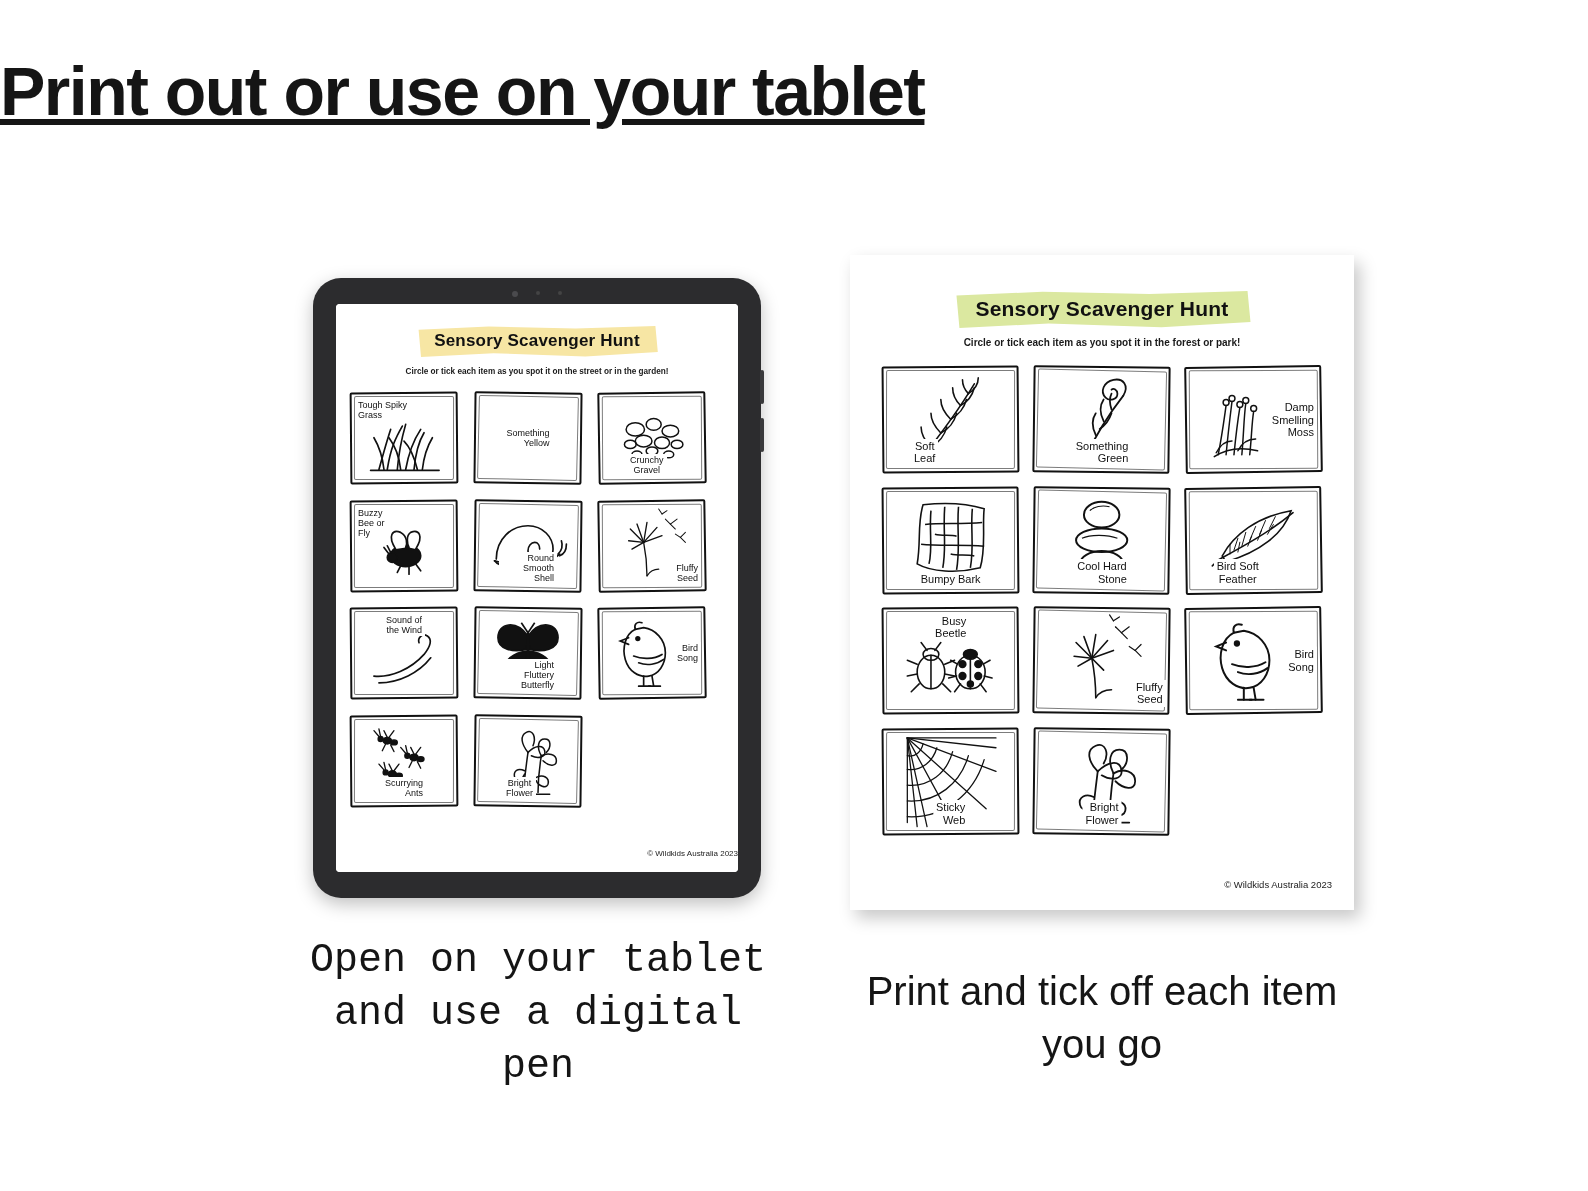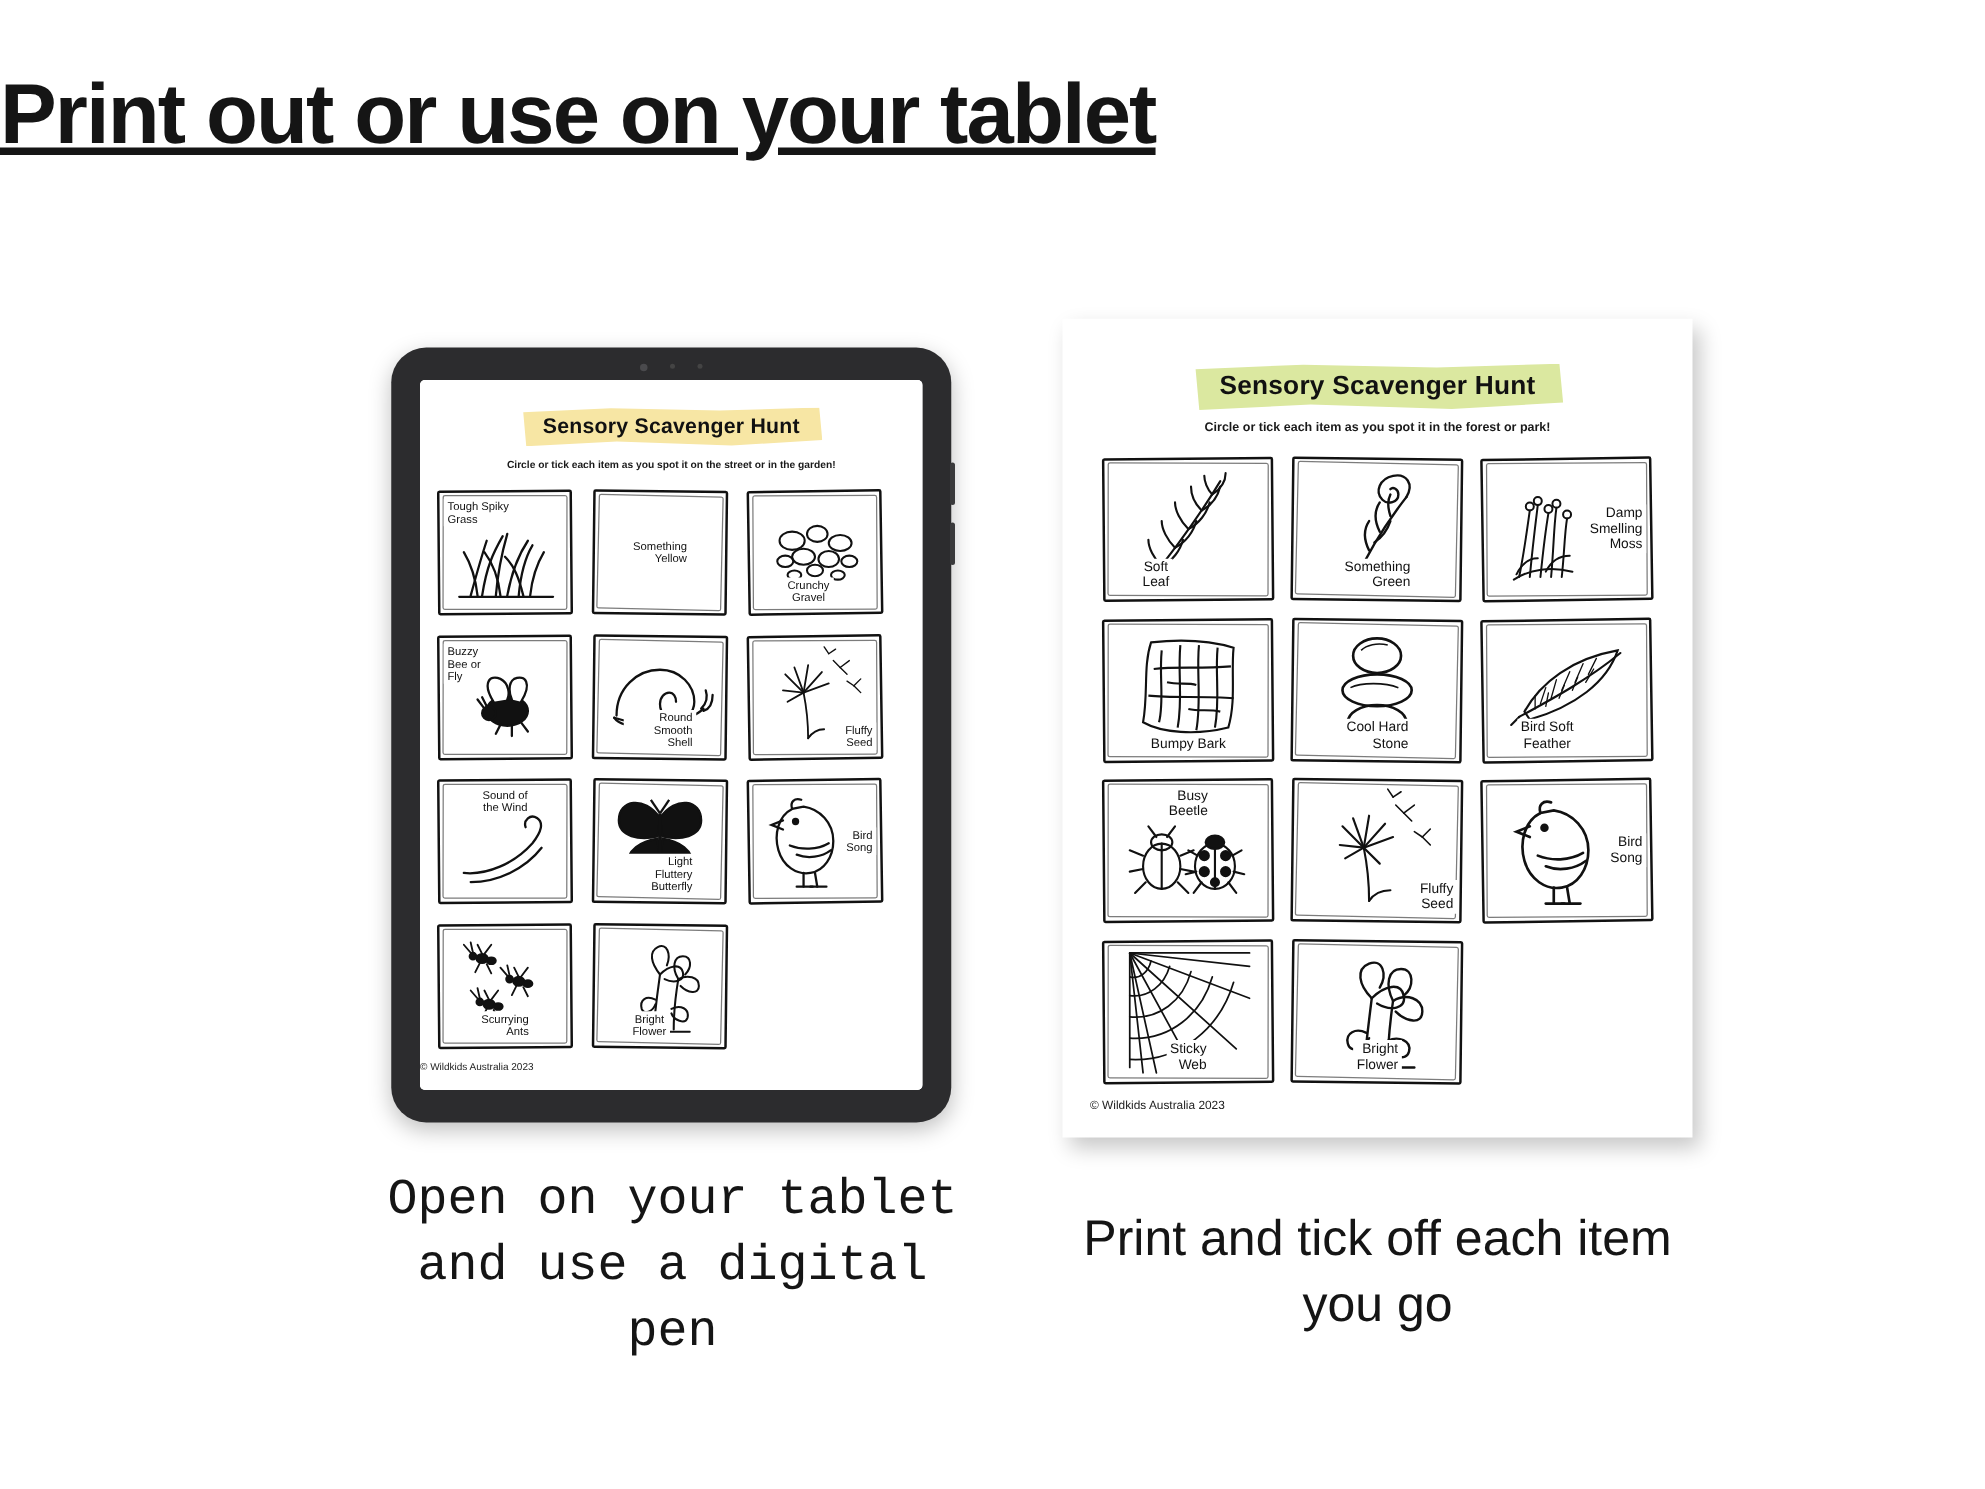--- a/index.html
+++ b/index.html
@@ -150,23 +150,24 @@
   }
   .cap.tl { left: 9px; top: 11px; text-align: left; }
   .cap.tc { left: 50%; transform: translateX(-50%); top: 11px; }
   .cap.bl { left: 9px; bottom: 11px; text-align: center; margin-left: 24px; }
   .cap.bc { left: 50%; transform: translateX(-50%); bottom: 11px; }
   .cap.br { right: 9px; bottom: 11px; text-align: right; }
   .cap.mc { left: 50%; top: 50%; transform: translate(-50%,-50%); }
   .cap.mr { right: 9px; top: 50%; transform: translateY(-50%); text-align: right; }
   .footer {
     flex: 0 0 auto;
-    text-align: left;
+    text-align: right;
     color: #222;
     padding: 5px 0 4px 0;
+    margin-top: 32px;
   }
 
   
   .tablet-screen .sheet-head { padding-top: 22px; }
   .tablet-screen .banner { font-size: 17px; padding: 5px 18px 6px 18px; }
   .tablet-screen .subtitle { font-size: 8.2px; margin-top: 10px; }
   .tablet-screen .grid { padding: 12px 28px 2px 10px; gap: 8px; }
   .tablet-screen .cap { font-size: 9px; }
   .tablet-screen .footer { font-size: 8px; padding-bottom: 14px; }
 

